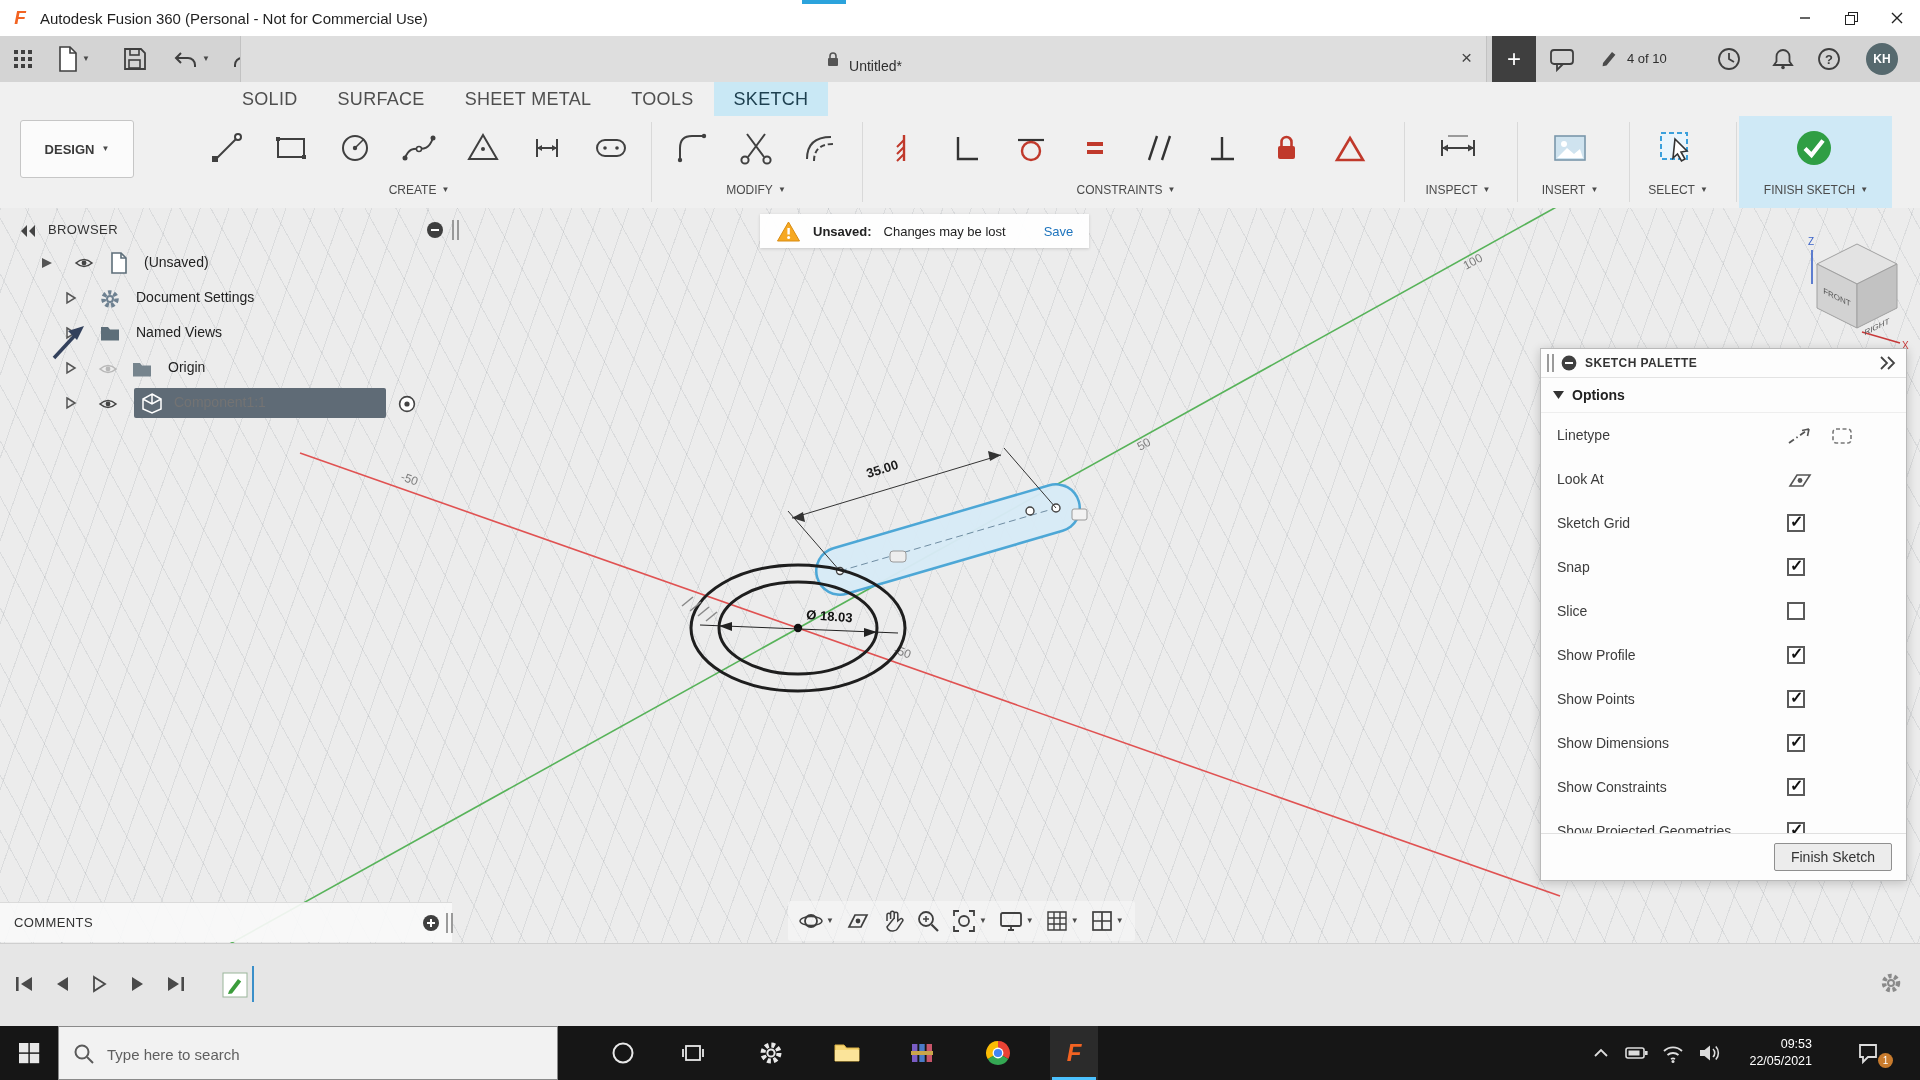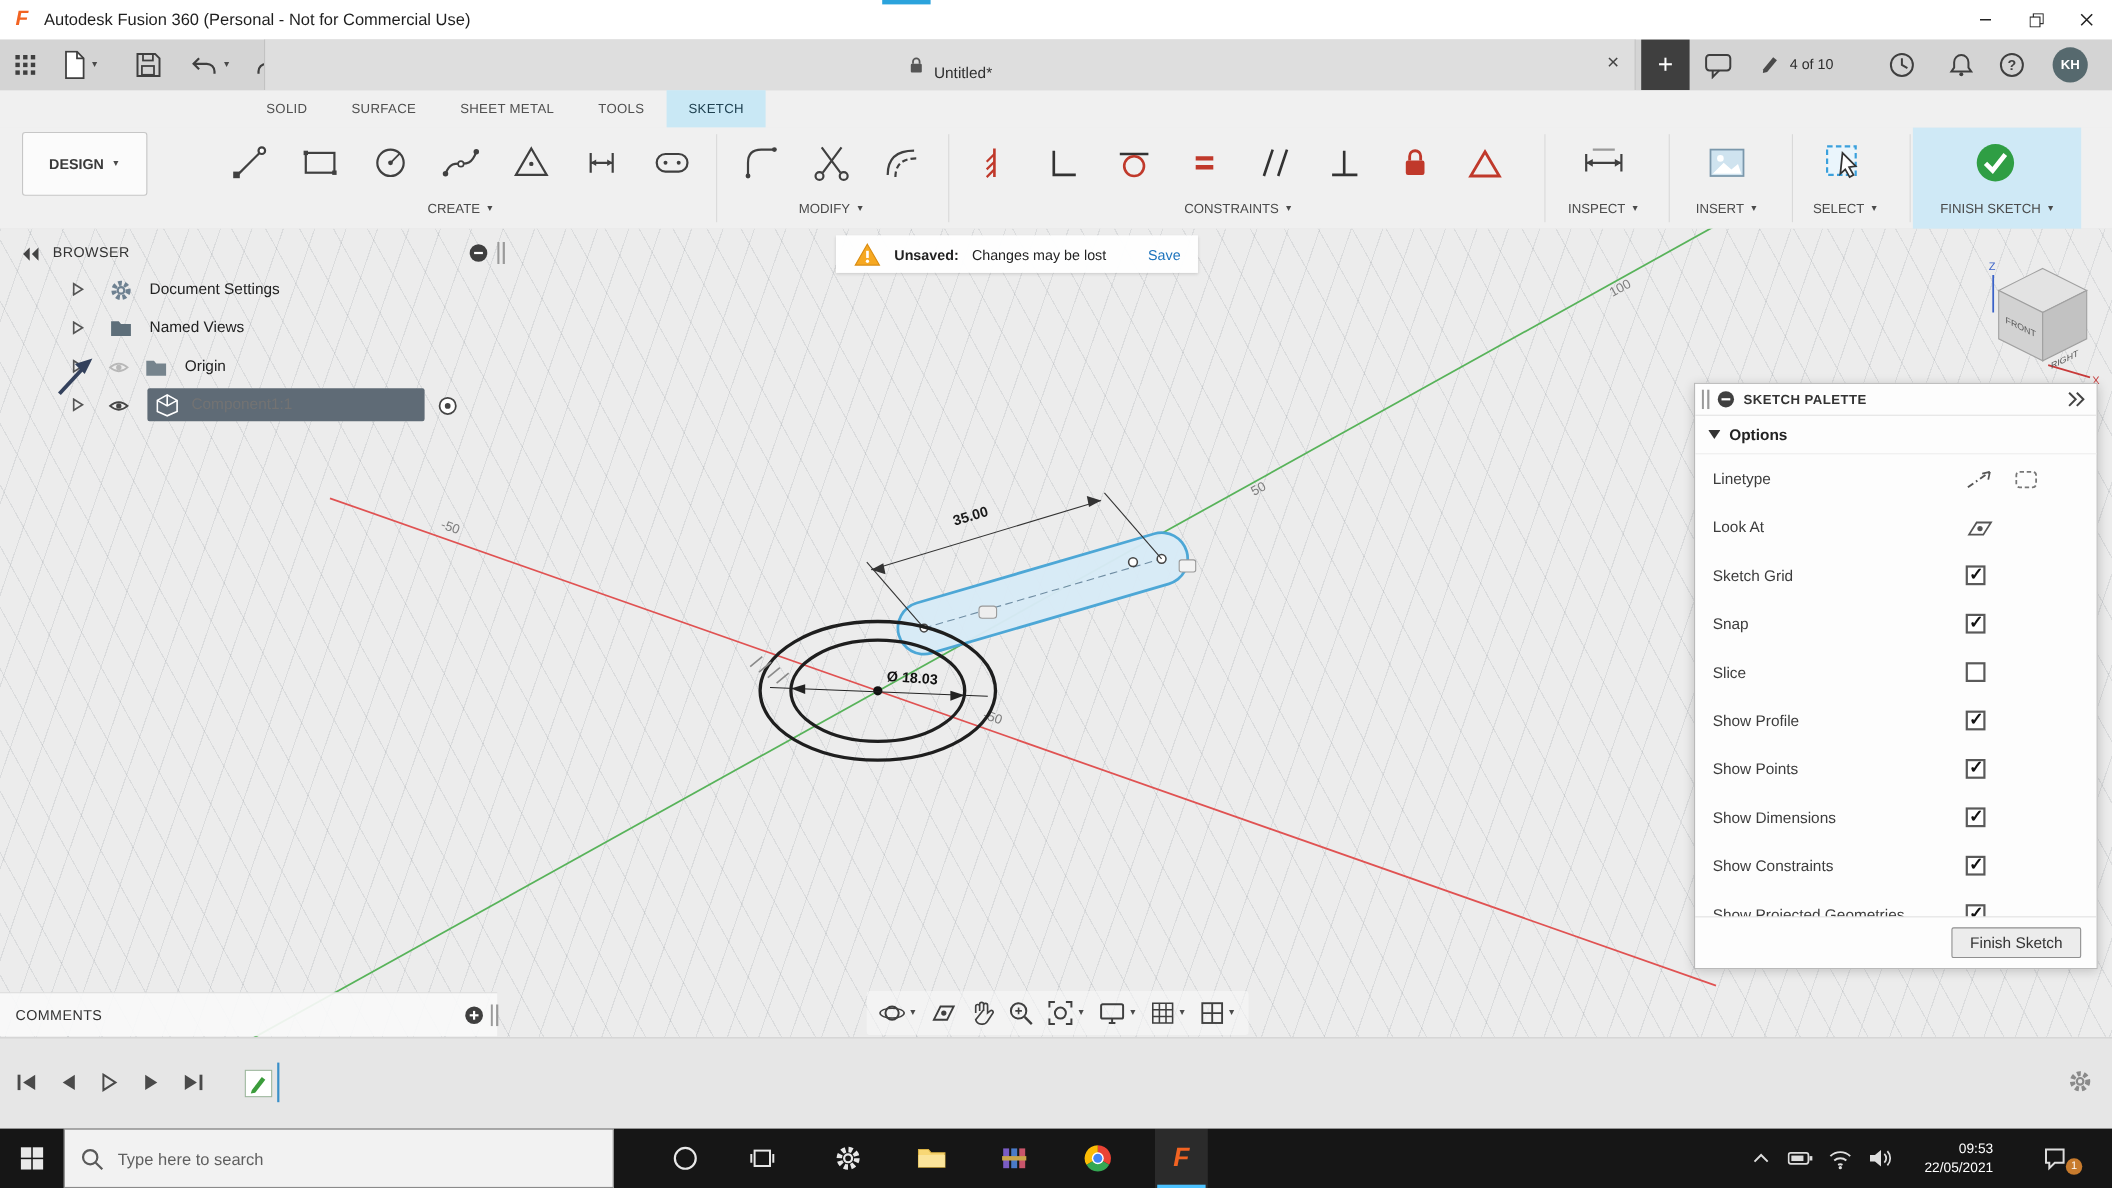--- a/index.html
+++ b/index.html
@@ -22,21 +22,21 @@
   .caret{font-size:8px;color:#4a4a4a;line-height:8px;}
   .doc-tab{position:absolute;left:240px;top:0;width:1245px;height:46px;background:#dedede;border-left:1px solid #c2c2c2;border-right:1px solid #c2c2c2;display:flex;align-items:center;justify-content:center;gap:8px;}
   .doc-tab-label{font-size:14px;color:#2e2e2e;margin-top:14px;}
   .tab-close{position:absolute;right:14px;top:12px;font-size:19px;color:#444;line-height:20px;}
   .plus-tile{position:absolute;left:1492px;top:0;width:44px;height:46px;background:#3f3f3f;color:#fff;font-size:24px;display:flex;align-items:center;justify-content:center;}
   .job-status{position:absolute;left:1600px;top:12px;display:flex;align-items:center;gap:7px;font-size:13px;color:#2e2e2e;}
   .avatar{position:absolute;left:1866px;top:7px;width:32px;height:32px;border-radius:50%;background:#56696e;color:#fff;font-size:12px;font-weight:bold;display:flex;align-items:center;justify-content:center;}
 
   
   .ribbontabs{position:absolute;left:0;top:82px;width:1920px;height:34px;background:#f0f0f0;display:flex;padding-left:222px;box-sizing:border-box;}
-  .rtab{padding:0 20px;line-height:34px;font-size:12px;color:#4f4f4f;letter-spacing:.3px;}
+  .rtab{padding:0 20px;line-height:34px;font-size:18px;color:#4f4f4f;letter-spacing:.3px;}
   .rtab.active{background:#c9e8f5;color:#1e4050;}
 
   
   .toolbar{position:absolute;left:0;top:116px;width:1920px;height:92px;background:#f0f0f0;border-bottom:1px solid #d8d8d8;}
   .design-btn{position:absolute;left:20px;top:4px;width:112px;height:56px;background:#fbfbfb;border:1px solid #c6c6c6;border-radius:3px;display:flex;align-items:center;justify-content:center;gap:7px;font-size:13px;font-weight:bold;color:#3a3a3a;}
   .grp{position:absolute;top:10px;display:flex;gap:20px;align-items:center;}
   .grp-c{gap:28px;top:14px;}
   .ri{width:44px;height:44px;}
   .ri-s{width:36px;height:36px;}
   .glabel{position:absolute;top:67px;transform:translateX(-50%);display:flex;align-items:center;gap:5px;font-size:12px;color:#4a4a4a;white-space:nowrap;}
@@ -447,20 +447,34 @@
       <svg class="abs" style="left:420px;top:7px;" width="18" height="18">
           <circle cx="9" cy="9" r="8" fill="#3f3f3f"></circle>
           <rect x="5" y="8" width="8" height="2" fill="#fff"></rect>
         </svg>
       <svg class="abs" style="left:446px;top:6px;" width="8" height="20">
           <rect x="0" y="0" width="2" height="20" fill="#9a9a9a"></rect>
           <rect x="5" y="0" width="2" height="20" fill="#9a9a9a"></rect>
         </svg>
     </div>
 
+    <div class="brow">
+      <svg class="abs" style="left:34px;top:10px;" width="14" height="14">
+          <path d="M2 2 L12 7 L2 12 Z" fill="#555"></path>
+        </svg>
+      <svg class="abs" style="left:68px;top:10px;" width="20" height="14">
+          <path d="M2 7 Q10 0 18 7 Q10 14 2 7 Z" fill="none" stroke="#444" stroke-width="1.6"></path>
+          <circle cx="10" cy="7" r="2.4" fill="#444"></circle>
+        </svg>
+      <svg class="abs" style="left:104px;top:6px;" width="18" height="22">
+          <path d="M2 1 h9 l5 5 v15 h-14 z" fill="#fff" stroke="#5d6e79" stroke-width="1.6"></path>
+          <path d="M11 1 v5 h5" fill="none" stroke="#5d6e79" stroke-width="1.6"></path>
+        </svg>
+      <span class="btxt" style="left:138px;">(Unsaved)</span>
+    </div>
 
     <div class="brow">
       <svg class="abs" style="left:58px;top:10px;" width="14" height="14">
           <path d="M3 2 L11 7 L3 12 Z" fill="none" stroke="#555" stroke-width="1.5"></path>
         </svg>
       <svg class="abs" style="left:94px;top:8px;" width="20" height="20">
           <circle cx="10" cy="10" r="6.5" fill="none" stroke="#6e8191" stroke-width="4.5" stroke-dasharray="3.2 2.4"></circle>
           <circle cx="10" cy="10" r="3" fill="none" stroke="#6e8191" stroke-width="2"></circle>
         </svg>
       <span class="btxt" style="left:130px;">Document Settings</span>

